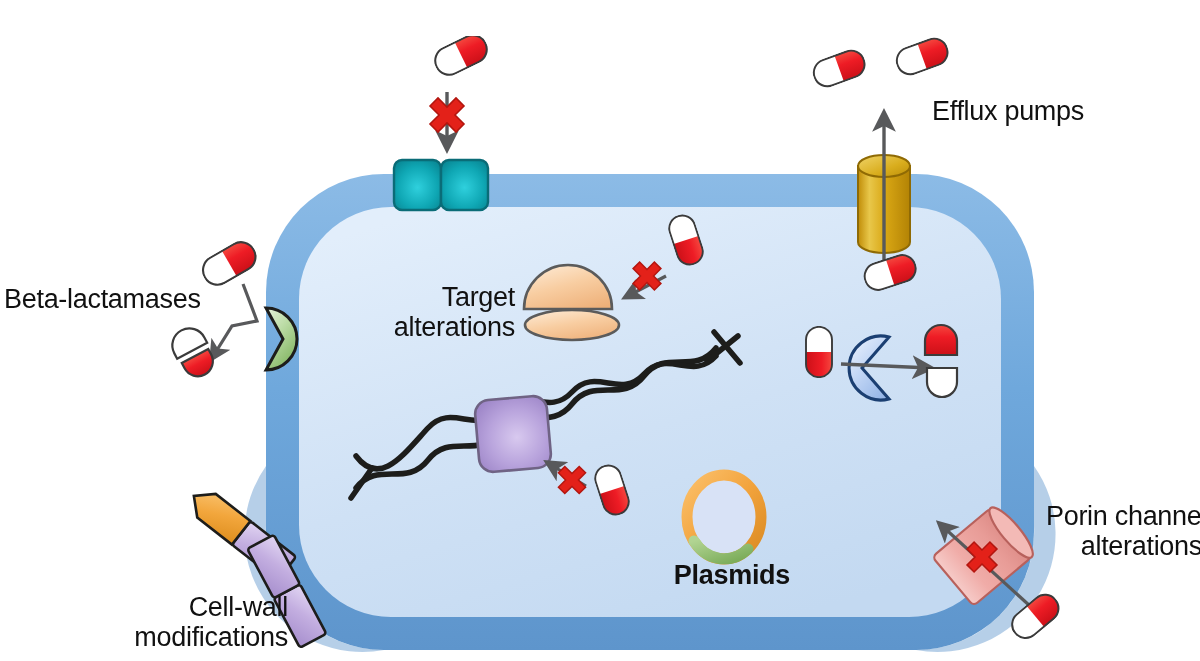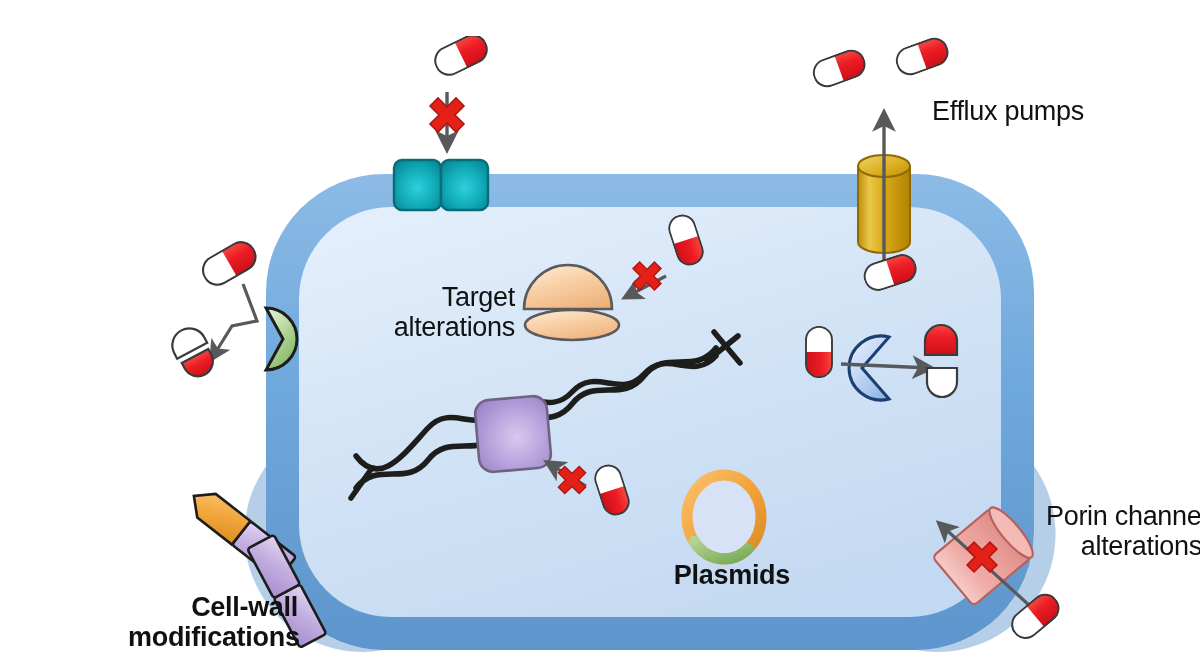--- a/index.html
+++ b/index.html
@@ -277,34 +277,37 @@
       <rect x="216" y="565" width="56" height="30" rx="3" fill="url(#gWallP)" stroke="#1d1d1b" stroke-width="2.6"></rect>
     </g>
   </g>
 
 </svg>
 
 <div class="lbl left" style="left:932px;top:60px;">
   <div>Efflux pumps</div>
 </div>
 
+<div class="lbl left" style="left:4px;top:248px;">
+  <div>Beta-lactamases</div>
+</div>
 
 <div class="lbl ctr" style="left:385px;top:246px;width:130px;">
   <div>Target</div>
   <div>alterations</div>
 </div>
 
 
 <div class="lbl ctr" style="left:660px;top:524px;width:130px;font-weight:bold;">
   <div>Plasmids</div>
 </div>
 
 <div class="lbl ctr" style="left:1046px;top:465px;width:156px;">
   <div>Porin channel</div>
   <div>alterations</div>
 </div>
 
-<div class="lbl ctr" style="left:128px;top:556px;width:170px;font-weight:bold;">
+<div class="lbl ctr" style="left:118px;top:556px;width:170px;">
   <div>Cell-wall</div>
   <div>modifications</div>
 </div>
 
 </div>
 
 </body></html>

